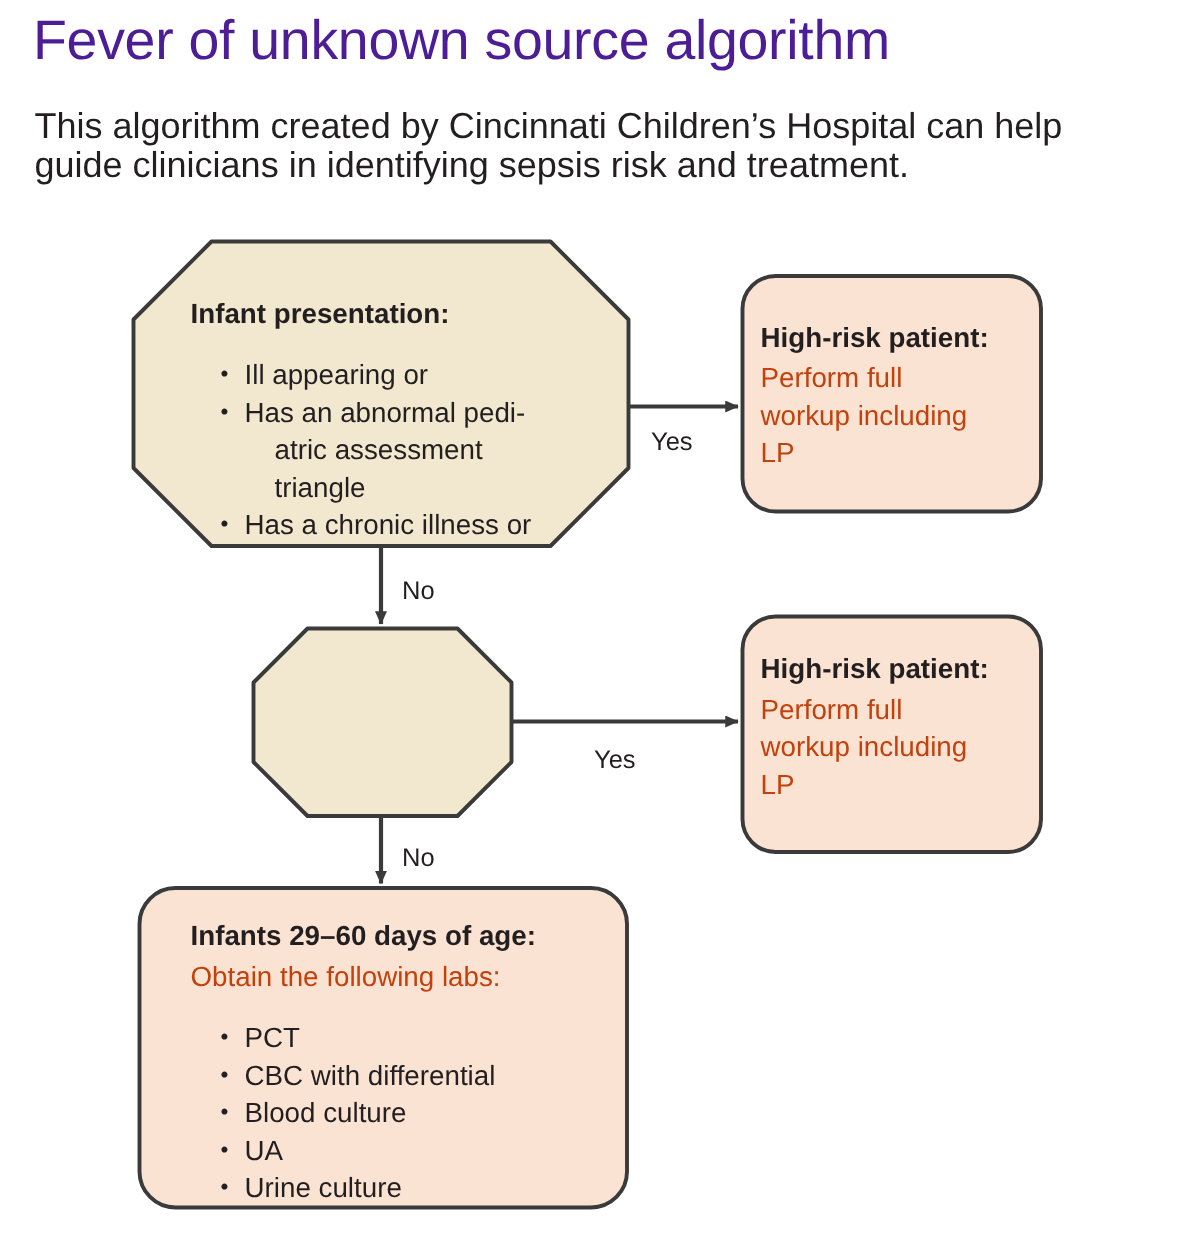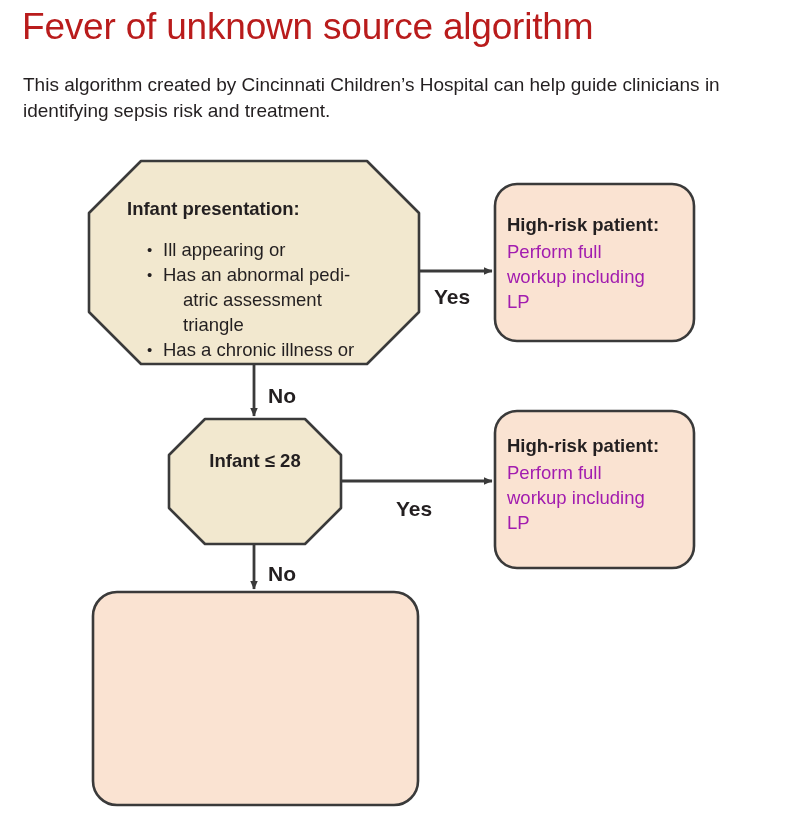--- a/index.html
+++ b/index.html
@@ -17,29 +17,29 @@
   }
 
   
   #page-title {
     position: absolute;
     left: 22px;
     top: 6px;
     font-size: 37px;
     font-weight: 400;
     letter-spacing: -0.2px;
-    color: #b91c1c;
+    color: #4c1d95;
     white-space: nowrap;
   }
   #intro-text {
     position: absolute;
     left: 23px;
     top: 72px;
     width: 748px;
-    font-size: 19px;
+    font-size: 24px;
     line-height: 26px;
     color: #231f20;
   }
 
   
   #flow-canvas {
     position: absolute;
     left: 0;
     top: 0;
     width: 634px;
@@ -61,21 +61,21 @@
   .node-title {
     font-weight: bold;
     font-size: 18.5px;
     line-height: 25px;
     color: #231f20;
     margin-bottom: 2px;
   }
   .node-line {
     font-size: 18.5px;
     line-height: 25px;
-    color: #a21caf;
+    color: #c2410c;
   }
   .bullet-list {
     list-style: none;
     margin: 16px;
     padding: 0;
   }
   .bullet-list li {
     font-size: 18.5px;
     line-height: 25px;
     color: #231f20;
@@ -123,22 +123,22 @@
   
   #labs-text {
     left: 127px;
     top: 611px;
     width: 280px;
   }
 
   
   .edge-label {
     position: absolute;
-    font-size: 21px;
-    font-weight: bold;
+    font-size: 17px;
+    font-weight: normal;
     color: #231f20;
     white-space: nowrap;
   }
   #label-yes-1 { left: 434px; top: 285px; }
   #label-no-1  { left: 268px; top: 384px; }
   #label-yes-2 { left: 396px; top: 497px; }
   #label-no-2  { left: 268px; top: 562px; }
 </style>
 </head>
 <body>
@@ -188,29 +188,39 @@
   </div>
 
   <div class="node-text" id="highrisk1-text">
     <div class="node-title">High-risk patient:</div>
     <div class="node-line">Perform full</div>
     <div class="node-line">workup including</div>
     <div class="node-line">LP</div>
   </div>
 
   <div class="node-text" id="octagon2-text">
-    <div class="node-title">Infant ≤ 28</div>
   </div>
 
   <div class="node-text" id="highrisk2-text">
     <div class="node-title">High-risk patient:</div>
     <div class="node-line">Perform full</div>
     <div class="node-line">workup including</div>
     <div class="node-line">LP</div>
   </div>
 
+  <div class="node-text" id="labs-text">
+    <div class="node-title">Infants 29–60 days of age:</div>
+    <div class="node-line">Obtain the following labs:</div>
+    <ul class="bullet-list">
+      <li>PCT</li>
+      <li>CBC with differential</li>
+      <li>Blood culture</li>
+      <li>UA</li>
+      <li>Urine culture</li>
+    </ul>
+  </div>
 
   <div class="edge-label" id="label-yes-1">Yes</div>
   <div class="edge-label" id="label-no-1">No</div>
   <div class="edge-label" id="label-yes-2">Yes</div>
   <div class="edge-label" id="label-no-2">No</div>
 
 </div>
 
 </body></html>

